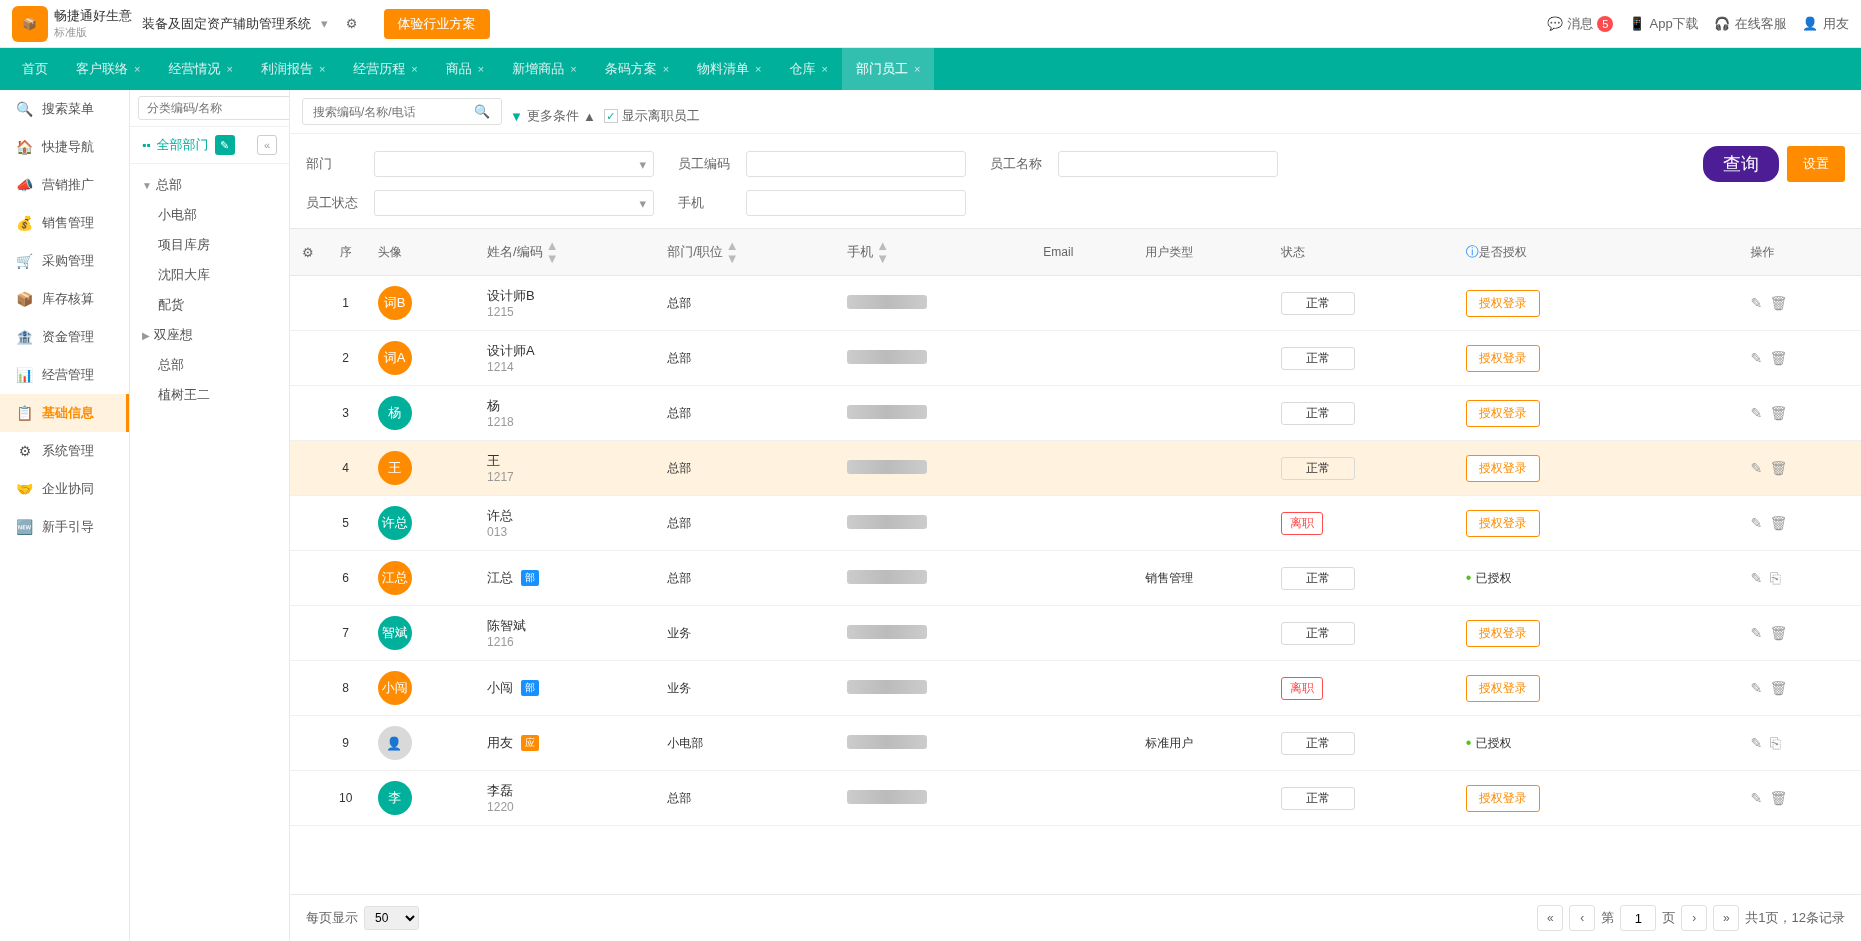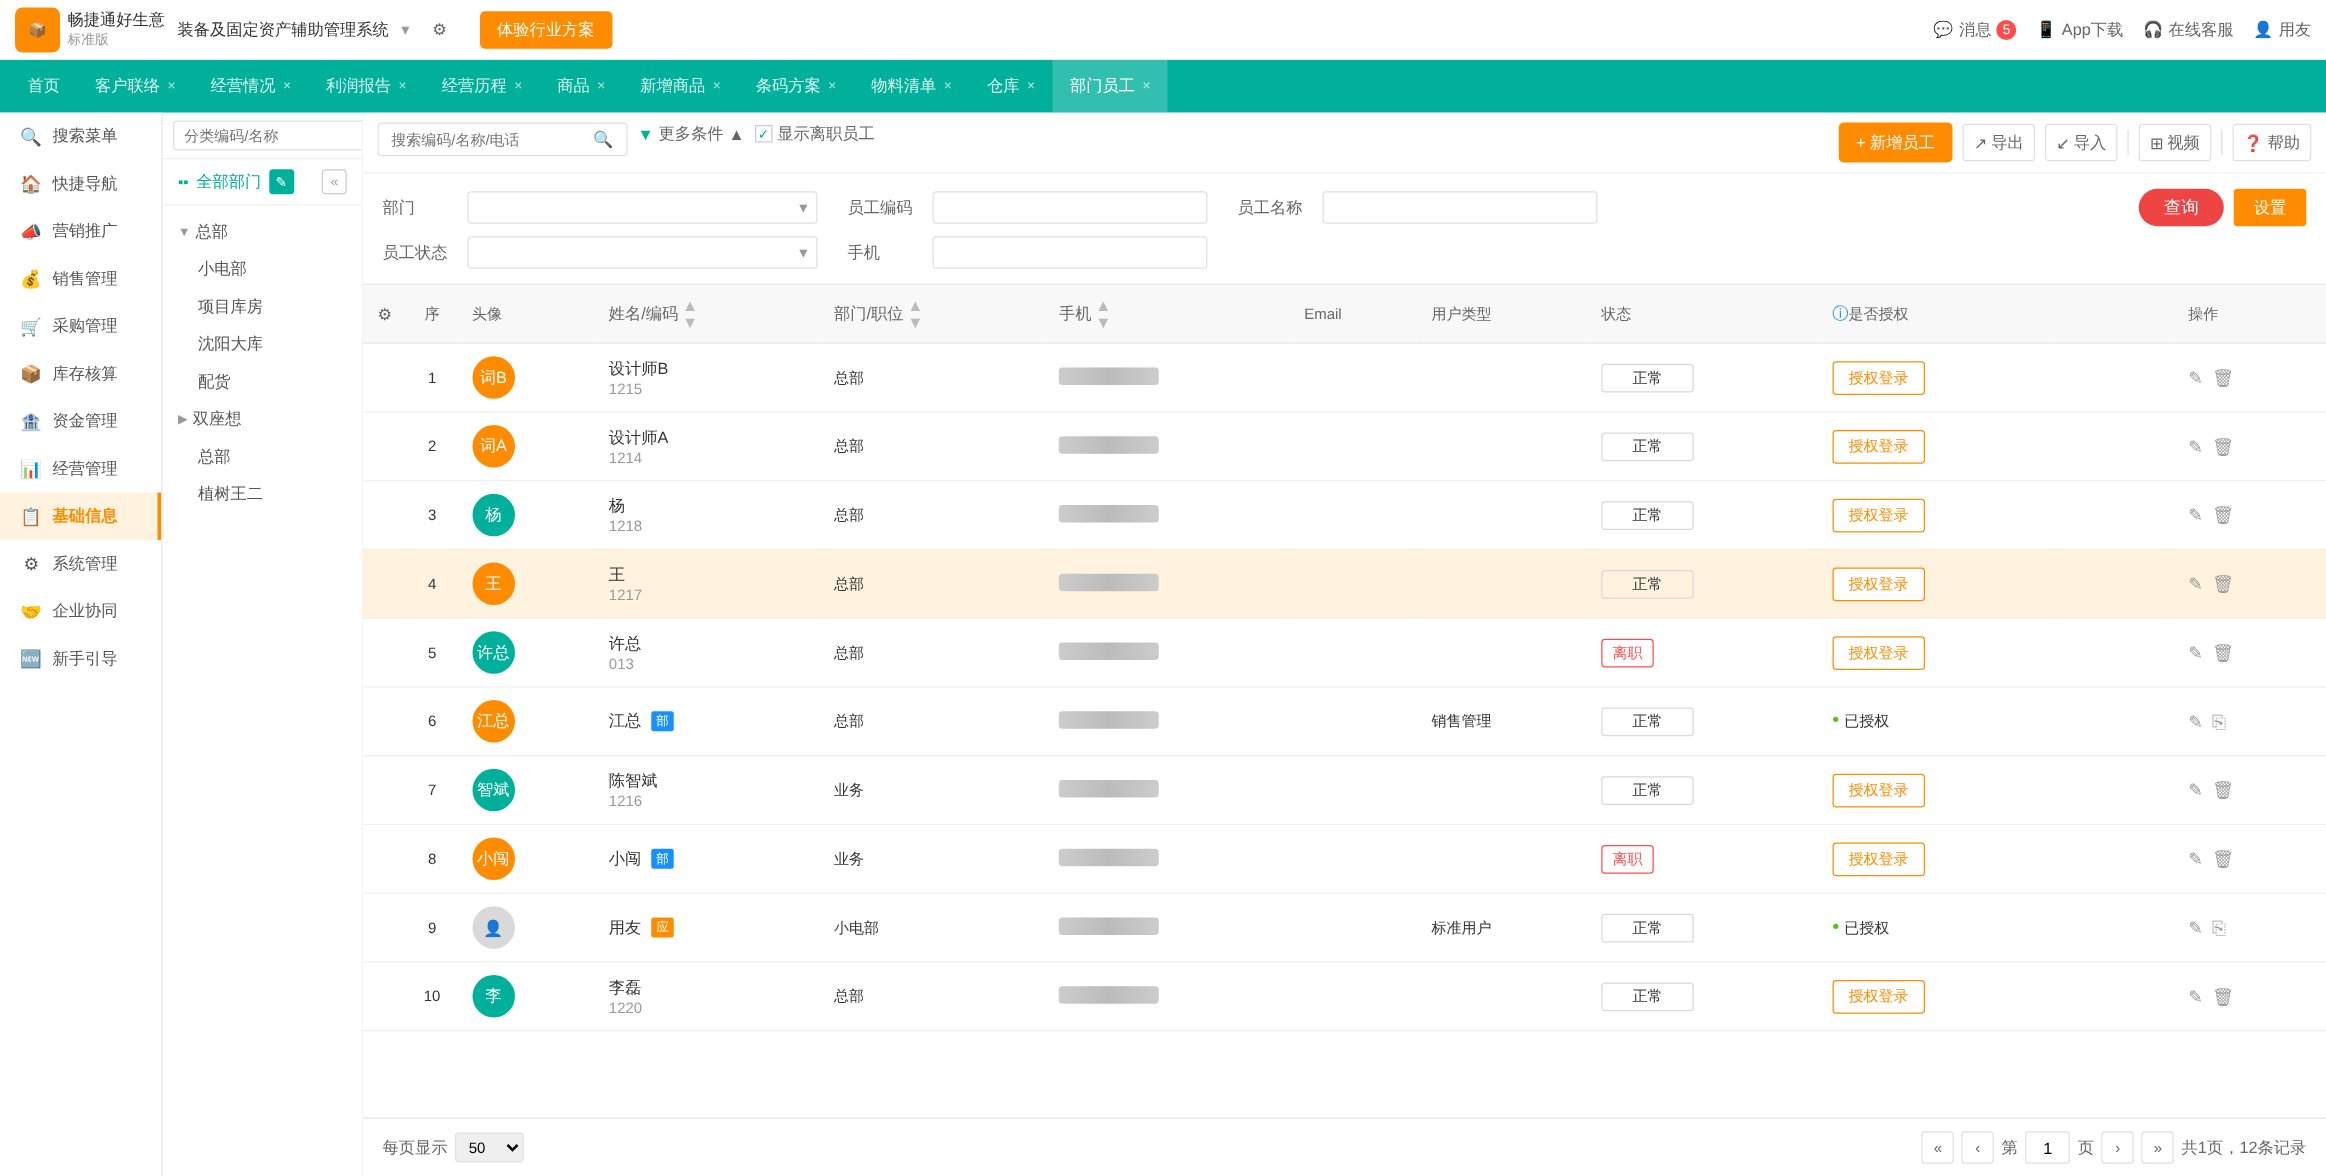--- a/index.html
+++ b/index.html
@@ -42,21 +42,21 @@
     .dept-node .indent { width: 12px; }
     .dept-node .arrow { color: #999; font-size: 10px; }
     .dept-all { padding: 8px 12px; font-size: 13px; font-weight: 500; color: #00b09b; display: flex; align-items: center; gap: 6px; border-bottom: 1px solid #f0f0f0; cursor: pointer; }
     .dept-edit-icon { width: 20px; height: 20px; background: #00b09b; border-radius: 3px; display: flex; align-items: center; justify-content: center; color: white; font-size: 11px; cursor: pointer; }
     .dept-collapse { width: 20px; height: 20px; border: 1px solid #ccc; border-radius: 3px; display: flex; align-items: center; justify-content: center; color: #999; font-size: 11px; cursor: pointer; margin-left: auto; }
 
     
     .content-area { flex: 1; display: flex; flex-direction: column; overflow: hidden; }
 
     
-    .search-bar { background: white; padding: 8px 12px; display: flex; align-items: flex-start; gap: 8px; border-bottom: 1px solid #f0f0f0; flex-shrink: 0; }
+    .search-bar { background: white; padding: 8px 12px; display: flex; align-items: flex-end; gap: 8px; border-bottom: 1px solid #f0f0f0; flex-shrink: 0; }
     .search-input-wrap { border: 1px solid #e0e0e0; border-radius: 3px; padding: 5px 10px; display: flex; align-items: center; gap: 6px; width: 200px; }
     .search-input-wrap input { border: none; outline: none; font-size: 12px; flex: 1; color: #999; }
     .filter-btn { display: flex; align-items: center; gap: 4px; color: #666; cursor: pointer; font-size: 12px; }
     .filter-btn .icon { color: #00b09b; }
     .show-resigned { display: flex; align-items: center; gap: 4px; color: #666; font-size: 12px; cursor: pointer; }
     .show-resigned .checkbox { width: 14px; height: 14px; border: 1px solid #ccc; display: flex; align-items: center; justify-content: center; color: #00b09b; font-size: 11px; }
     .toolbar-right { margin-left: auto; display: flex; align-items: center; gap: 8px; }
     .add-btn { background: #ff8c00; color: white; border: none; padding: 7px 14px; border-radius: 4px; cursor: pointer; font-size: 13px; display: flex; align-items: center; gap: 4px; }
     .action-btn { color: #666; cursor: pointer; font-size: 12px; display: flex; align-items: center; gap: 3px; padding: 5px 8px; border: 1px solid #e0e0e0; border-radius: 3px; background: white; }
     .divider-v { width: 1px; height: 20px; background: #e0e0e0; }
@@ -65,21 +65,21 @@
     .filter-form { background: white; padding: 12px 16px; border-bottom: 1px solid #e8e8e8; flex-shrink: 0; }
     .filter-row { display: flex; gap: 24px; margin-bottom: 8px; }
     .filter-row:last-child { margin-bottom: 0; }
     .filter-field { display: flex; align-items: center; gap: 8px; }
     .filter-label { color: #666; font-size: 13px; white-space: nowrap; min-width: 60px; }
     .filter-input { border: 1px solid #e0e0e0; border-radius: 3px; padding: 5px 10px; font-size: 12px; outline: none; width: 220px; color: #333; }
     .filter-select-wrap { position: relative; }
     .filter-select-wrap select { appearance: none; border: 1px solid #e0e0e0; border-radius: 3px; padding: 5px 28px 5px 10px; font-size: 12px; outline: none; width: 280px; background: white; cursor: pointer; }
     .filter-select-wrap::after { content: '▾'; position: absolute; right: 8px; top: 50%; transform: translateY(-50%); color: #999; pointer-events: none; }
     .filter-actions { margin-left: auto; display: flex; gap: 8px; }
-    .query-btn { background: #ef4444; color: white; border: none; padding: 6px 20px; border-radius: 15px; cursor: pointer; font-size: 14px; }
+    .query-btn { background: #4c1d95; color: white; border: none; padding: 6px 20px; border-radius: 15px; cursor: pointer; font-size: 18px; }
     .reset-btn { background: #ff8c00; color: white; border: none; padding: 6px 16px; border-radius: 3px; cursor: pointer; font-size: 13px; }
 
     
     .table-wrap { flex: 1; overflow-y: auto; background: white; }
     table { width: 100%; border-collapse: collapse; }
     thead th { background: #f8f8f8; padding: 10px 12px; text-align: left; color: #666; font-weight: 500; font-size: 12px; border-bottom: 1px solid #e8e8e8; white-space: nowrap; }
     tbody td { padding: 10px 12px; border-bottom: 1px solid #f0f0f0; color: #333; font-size: 12px; vertical-align: middle; }
     tbody tr.highlighted { background: #fff3e0; }
     .avatar { width: 34px; height: 34px; border-radius: 50%; display: flex; align-items: center; justify-content: center; color: white; font-size: 13px; font-weight: normal; }
     .avatar-orange { background: #ff8c00; }
@@ -303,41 +303,20 @@
         <span style="color:#ccc;cursor:pointer;">🔍</span>
       </div>
       <div class="filter-btn">
         <span class="icon" style="color:#00b09b;">▼</span>
         <span>更多条件</span>
         <span>▲</span>
       </div>
       <div class="show-resigned">
         <div class="checkbox">✓</div>
         <span>显示离职员工</span>
-      </div>
-      <div class="toolbar-right">
-        <button class="add-btn">+ 新增员工</button>
-        <button class="action-btn">
-          <span>↗</span>
-          <span>导出</span>
-        </button>
-        <button class="action-btn">
-          <span>↙</span>
-          <span>导入</span>
-        </button>
-        <div class="divider-v"></div>
-        <button class="action-btn">
-          <span>⊞</span>
-          <span>视频</span>
-        </button>
-        <div class="divider-v"></div>
-        <button class="action-btn">
-          <span>❓</span>
-          <span>帮助</span>
-        </button>
       </div>
     </div>
 
     <div class="filter-form">
       <div class="filter-row">
         <div class="filter-field">
           <label class="filter-label">部门</label>
           <div class="filter-select-wrap">
             <select>
               <option value=""></option>

